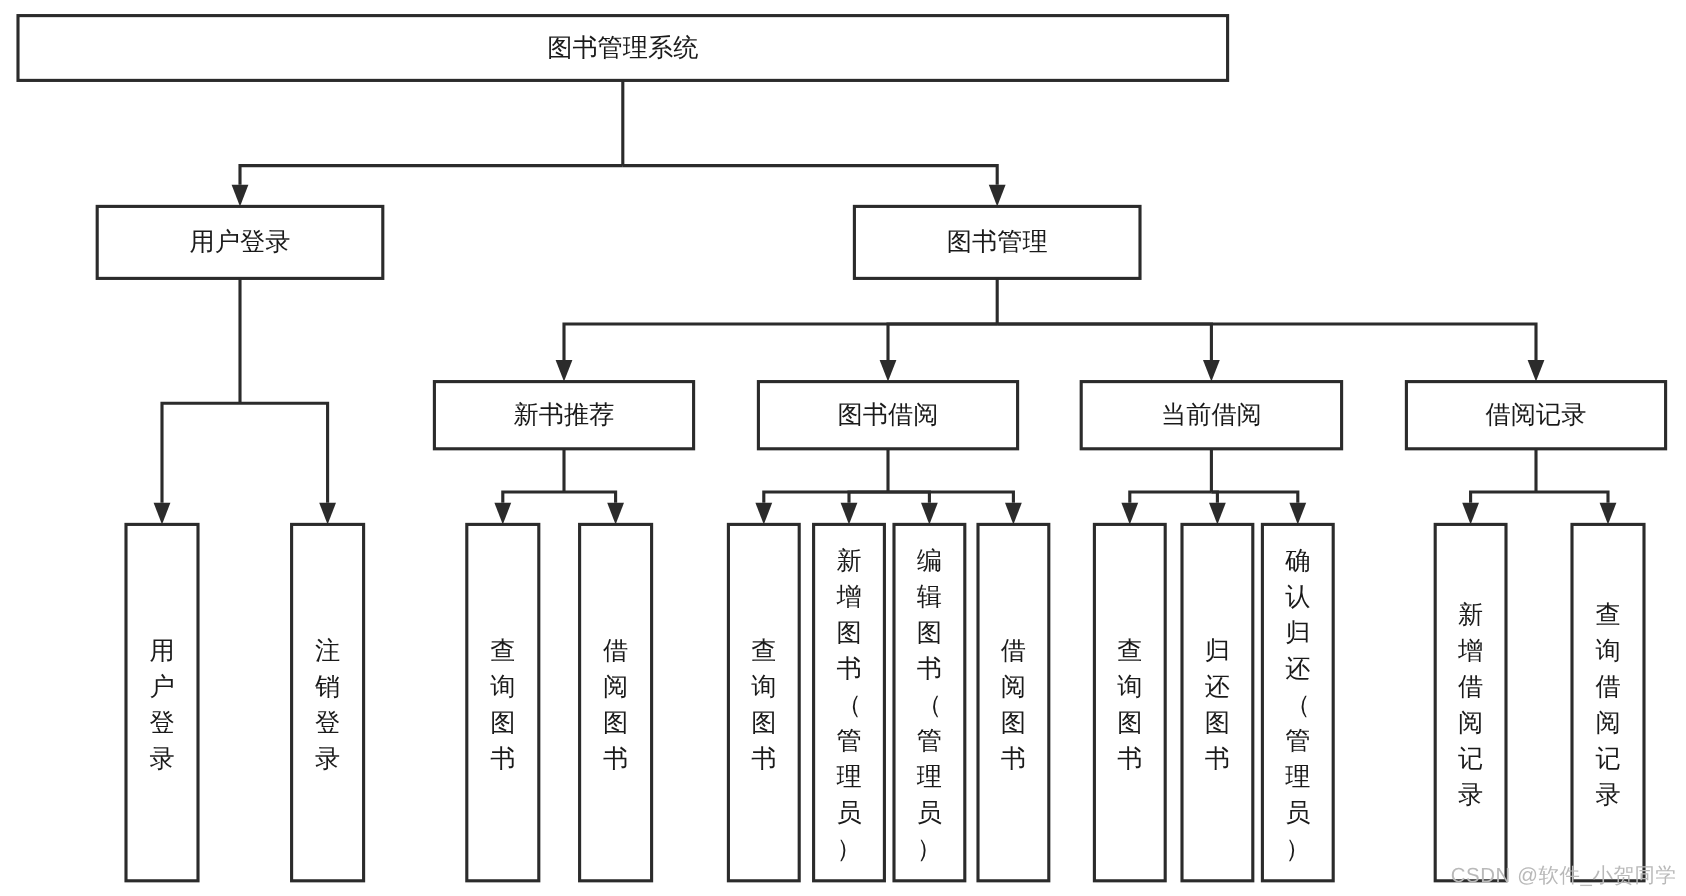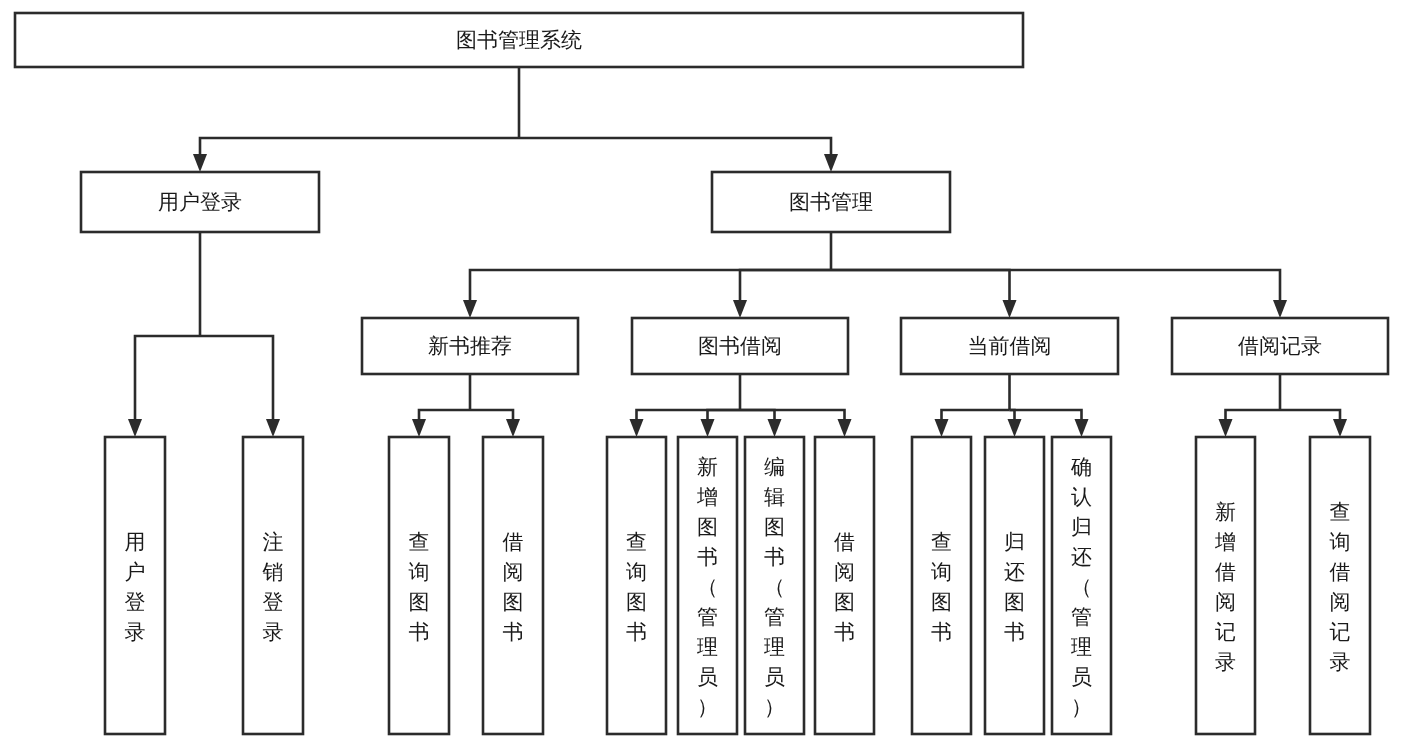--- a/index.html
+++ b/index.html
@@ -194,13 +194,14 @@
         <g>
           <rect class="node-box" x="1196" y="437" width="59" height="297"></rect>
           <text class="node-label-v" x="1225.5" y="518.9"><tspan x="1225.5" dy="0">新</tspan><tspan x="1225.5" dy="30">增</tspan><tspan x="1225.5" dy="30">借</tspan><tspan x="1225.5" dy="30">阅</tspan><tspan x="1225.5" dy="30">记</tspan><tspan x="1225.5" dy="30">录</tspan></text>
         </g>
         <g>
           <rect class="node-box" x="1310" y="437" width="60" height="297"></rect>
           <text class="node-label-v" x="1340" y="518.9"><tspan x="1340" dy="0">查</tspan><tspan x="1340" dy="30">询</tspan><tspan x="1340" dy="30">借</tspan><tspan x="1340" dy="30">阅</tspan><tspan x="1340" dy="30">记</tspan><tspan x="1340" dy="30">录</tspan></text>
         </g>
       </g>
   </svg>
+  <div class="watermark-text">CSDN @软件_小贺同学</div>
 </div>
 
 </body></html>

